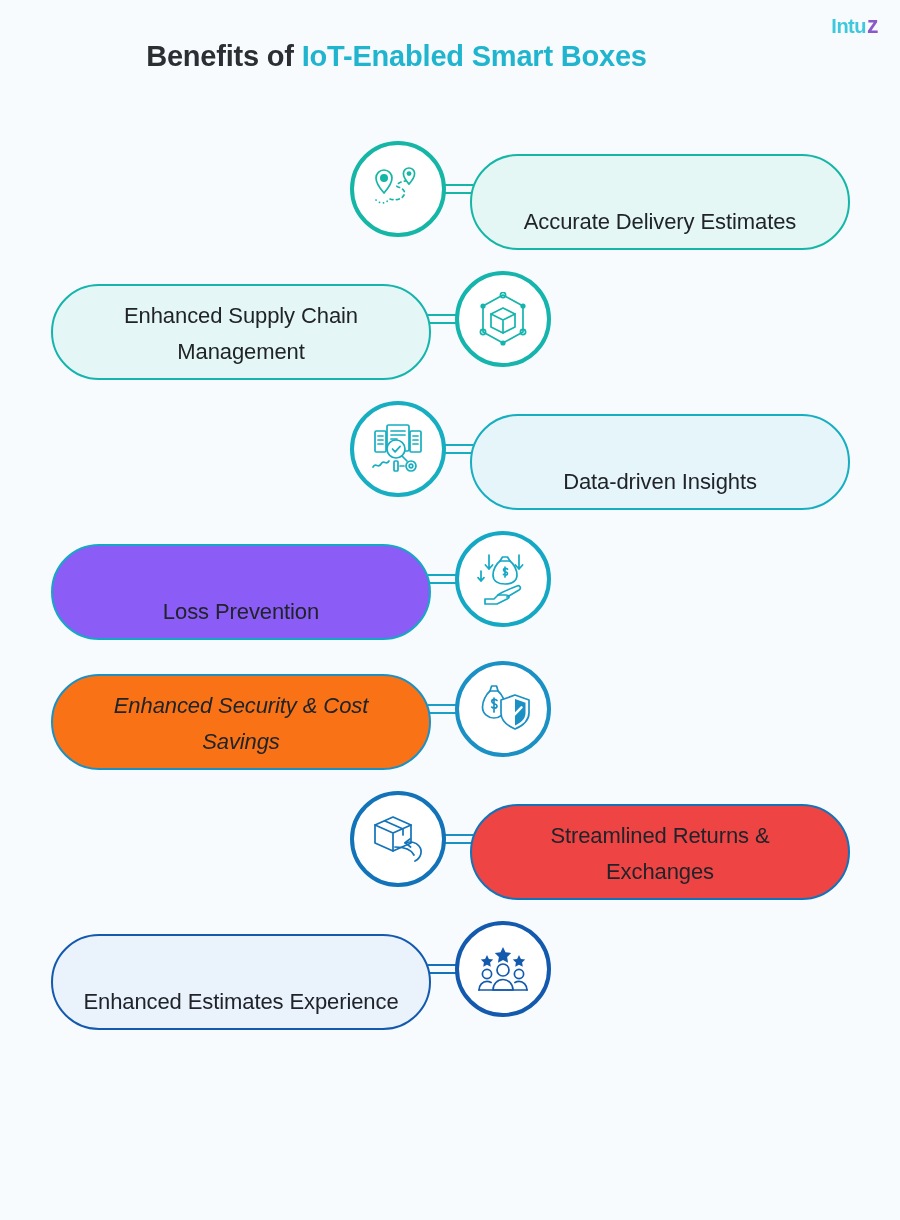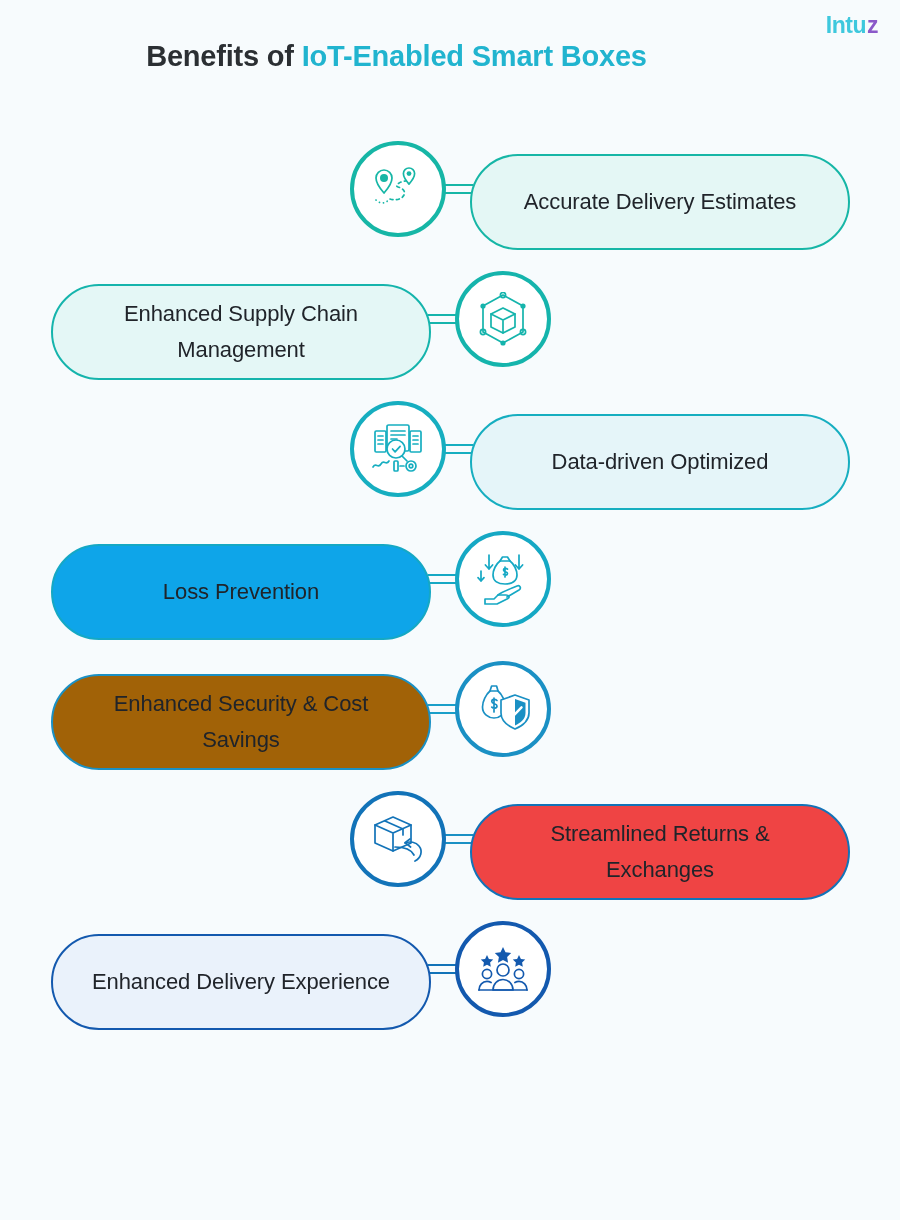--- a/index.html
+++ b/index.html
@@ -18,21 +18,21 @@
   
   .logo {
     position: absolute;
     top: 14px;
     right: 22px;
     display: flex;
     align-items: baseline;
     letter-spacing: -0.5px;
   }
   .logo-main {
-    font-size: 23px;
+    font-size: 20px;
     font-weight: 700;
     color: #3ec8dd;
     line-height: 1;
   }
   .logo-z {
     font-size: 23px;
     font-weight: 700;
     color: #8b59c9;
     line-height: 1;
     margin-left: 1px;
@@ -104,21 +104,21 @@
   .connector::before { top: 2px; }
   .connector::after  { bottom: 2px; }
 
   .pill {
     height: 96px;
     box-sizing: border-box;
     border-radius: 48px;
     border: 2px solid #16b6a6;
     background: #e4f7f5;
     display: flex;
-    align-items: center;
+    align-items: flex-end;
     justify-content: center;
     text-align: center;
     padding: 8px 26px;
     position: relative;
     z-index: 2;
     margin-top: 25px;
   }
   .pill-wide { width: 380px; }
   .pill-text {
     font-size: 22px;
@@ -196,45 +196,45 @@
             <path d="M2 44c3-5 5 2 8-3s5 2 8-3" stroke="#16aec0" fill="none" stroke-width="1.7" stroke-linecap="round" stroke-linejoin="round"></path>
             <rect x="23" y="38" width="4" height="10" rx="1" stroke="#16aec0" fill="none" stroke-width="1.7" stroke-linecap="round" stroke-linejoin="round"></rect>
             <path d="M29 43h4" stroke="#16aec0" fill="none" stroke-width="1.7" stroke-linecap="round" stroke-linejoin="round"></path>
             <circle cx="40" cy="43" r="5" stroke="#16aec0" fill="none" stroke-width="1.7" stroke-linecap="round" stroke-linejoin="round"></circle>
             <circle cx="40" cy="43" r="1.8" stroke="#16aec0" fill="none" stroke-width="1.7" stroke-linecap="round" stroke-linejoin="round"></circle>
           </svg>
         </span>
       </div>
       <div class="connector" style="--c: #16aec0;"></div>
       <div class="pill pill-wide" style="border-color: rgb(22, 174, 192); background: rgb(229, 245, 249);">
-        <span class="pill-text">Data-driven Optimized</span>
-      </div>
-    </div>
-    <div class="row left">
-      <div class="pill pill-wide" style="border-color: rgb(21, 168, 196); background: #0ea5e9;">
+        <span class="pill-text">Data-driven Insights</span>
+      </div>
+    </div>
+    <div class="row left">
+      <div class="pill pill-wide" style="border-color: rgb(21, 168, 196); background: #8b5cf6;">
         <span class="pill-text">Loss Prevention</span>
       </div>
       <div class="connector" style="--c: #15a8c4;"></div>
       <div class="circle" style="border-color: rgb(21, 168, 196);">
         <span>
           <svg width="56" height="52" viewBox="0 0 56 52">
             <path d="M14 2v14m0 0l-3.6-4M14 16l3.6-4" stroke="#15a8c4" fill="none" stroke-width="1.7" stroke-linecap="round" stroke-linejoin="round"></path>
             <path d="M44 2v14m0 0l-3.6-4M44 16l3.6-4" stroke="#15a8c4" fill="none" stroke-width="1.7" stroke-linecap="round" stroke-linejoin="round"></path>
             <path d="M6 18v10m0 0l-3-3.4M6 28l3-3.4" stroke="#15a8c4" fill="none" stroke-width="1.7" stroke-linecap="round" stroke-linejoin="round"></path>
             <path d="M25 8l2.5-4h5L35 8" stroke="#15a8c4" fill="none" stroke-width="1.7" stroke-linecap="round" stroke-linejoin="round"></path>
             <path d="M25 8h10c4 3 7 9 7 14 0 6-5 9-12 9s-12-3-12-9c0-5 3-11 7-14z" stroke="#15a8c4" fill="none" stroke-width="1.7" stroke-linecap="round" stroke-linejoin="round"></path>
             <path d="M30 14v10M32.5 16.2c-1-1-4-1.4-4 .8s4 1.4 4 3.6-3 1.8-4 .8" stroke="#15a8c4" fill="none" stroke-width="1.7" stroke-linecap="round" stroke-linejoin="round"></path>
             <path d="M10 46h9l4-4h8c3 0 4 2 2 3.4L22 51H10z" stroke="#15a8c4" fill="none" stroke-width="1.7" stroke-linecap="round" stroke-linejoin="round"></path>
             <path d="M23 42c4-3 12-6 19-9 3-1.2 4.6 2.4 2 4l-12 7" stroke="#15a8c4" fill="none" stroke-width="1.7" stroke-linecap="round" stroke-linejoin="round"></path>
           </svg>
         </span>
       </div>
     </div>
     <div class="row left">
-      <div class="pill pill-wide" style="border-color: rgb(26, 144, 196); background: #a16207;">
+      <div class="pill pill-wide" style="border-color: rgb(26, 144, 196); background: #f97316; font-style: italic;">
         <span class="pill-text">Enhanced Security &amp; Cost Savings</span>
       </div>
       <div class="connector" style="--c: #1a90c4;"></div>
       <div class="circle" style="border-color: rgb(26, 144, 196);">
         <span>
           <svg width="54" height="52" viewBox="0 0 54 52">
             <path d="M14 8l1.6-5h5L22 8" stroke="#1a90c4" fill="none" stroke-width="1.7" stroke-linecap="round" stroke-linejoin="round"></path>
             <path d="M14 8h8c4 3.4 7.5 10 7.5 16 0 7-6 11-11.5 11S6.5 31 6.5 24c0-6 3.5-12.6 7.5-16z" stroke="#1a90c4" fill="none" stroke-width="1.7" stroke-linecap="round" stroke-linejoin="round"></path>
             <path d="M18 15v14M21 17.5c-1.3-1.3-5.2-1.8-5.2 1s5.2 1.8 5.2 4.6-3.9 2.3-5.2 1" stroke="#1a90c4" fill="none" stroke-width="1.7" stroke-linecap="round" stroke-linejoin="round"></path>
             <path d="M39 12l14 5v13c0 8-7 13-14 16-7-3-14-8-14-16V17z" fill="#ffffff" stroke="#1a90c4" stroke-width="1.7" stroke-linecap="round" stroke-linejoin="round"></path>
@@ -257,21 +257,21 @@
           </svg>
         </span>
       </div>
       <div class="connector" style="--c: #1273b8;"></div>
       <div class="pill pill-wide" style="border-color: rgb(18, 115, 184); background: #ef4444;">
         <span class="pill-text">Streamlined Returns &amp; Exchanges</span>
       </div>
     </div>
     <div class="row left">
       <div class="pill pill-wide" style="border-color: rgb(19, 89, 174); background: rgb(234, 242, 251);">
-        <span class="pill-text">Enhanced Delivery Experience</span>
+        <span class="pill-text">Enhanced Estimates Experience</span>
       </div>
       <div class="connector" style="--c: #1359ae;"></div>
       <div class="circle" style="border-color: rgb(19, 89, 174);">
         <span>
           <svg width="56" height="46" viewBox="0 0 56 46">
             <path d="M28 1l2.5 5.2 5.7.8-4.1 4 1 5.7-5.1-2.7-5.1 2.7 1-5.7-4.1-4 5.7-.8z" fill="#1359ae"></path>
             <path d="M12 9l1.9 3.9 4.3.6-3.1 3 .7 4.3-3.8-2-3.8 2 .7-4.3-3.1-3 4.3-.6z" fill="#1359ae"></path>
             <path d="M44 9l1.9 3.9 4.3.6-3.1 3 .7 4.3-3.8-2-3.8 2 .7-4.3-3.1-3 4.3-.6z" fill="#1359ae"></path>
             <circle cx="28" cy="24" r="6" stroke="#1359ae" fill="none" stroke-width="1.7" stroke-linecap="round" stroke-linejoin="round"></circle>
             <path d="M18 44c0-6 4.5-10.5 10-10.5S38 38 38 44z" stroke="#1359ae" fill="none" stroke-width="1.7" stroke-linecap="round" stroke-linejoin="round"></path>

